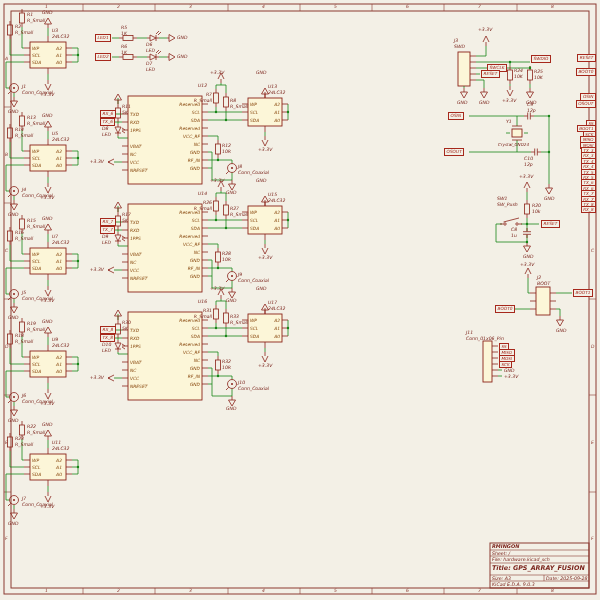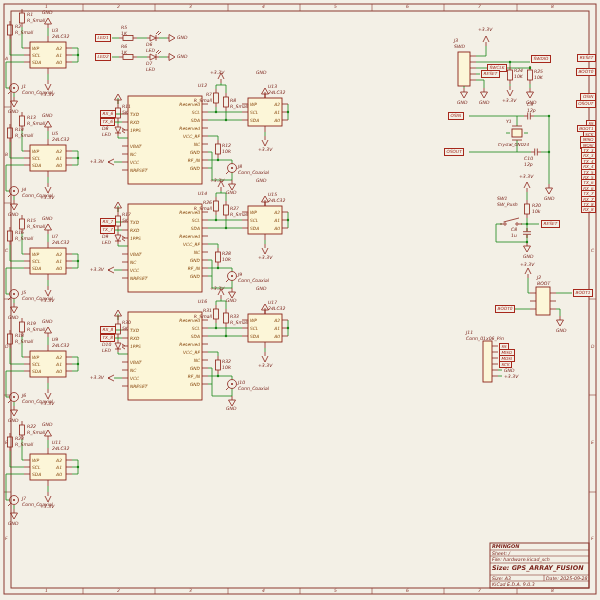--- a/index.html
+++ b/index.html
@@ -562,16 +562,16 @@
 <i class="t lb ed" style="left:499px;top:343px">SS</i>
 <i class="t lb ed" style="left:499px;top:349px">MISO</i>
 <i class="t lb ed" style="left:499px;top:355px">MOSI</i>
 <i class="t lb ed" style="left:499px;top:361px">SCK</i>
 <i class="t" style="left:504px;top:368px">GND</i>
 <i class="t" style="left:504px;top:374px">+3.3V</i>
 
 <i class="t c5" style="left:492px;top:544px">RMINGON</i>
 <i class="t ti5" style="left:492px;top:551px">Sheet: /</i>
 <i class="t ti5" style="left:492px;top:557px">File: hardware.kicad_sch</i>
-<i class="t b6" style="left:492px;top:566px">Size: GPS_ARRAY_FUSION</i>
+<i class="t b6" style="left:492px;top:566px">Title: GPS_ARRAY_FUSION</i>
 <i class="t ti5" style="left:492px;top:576px">Size: A3</i>
 <i class="t ti5" style="left:546px;top:576px">Date: 2025-09-28</i>
 <i class="t ti5" style="left:492px;top:582px">KiCad E.D.A. 9.0.3</i>
 
 </body></html>

